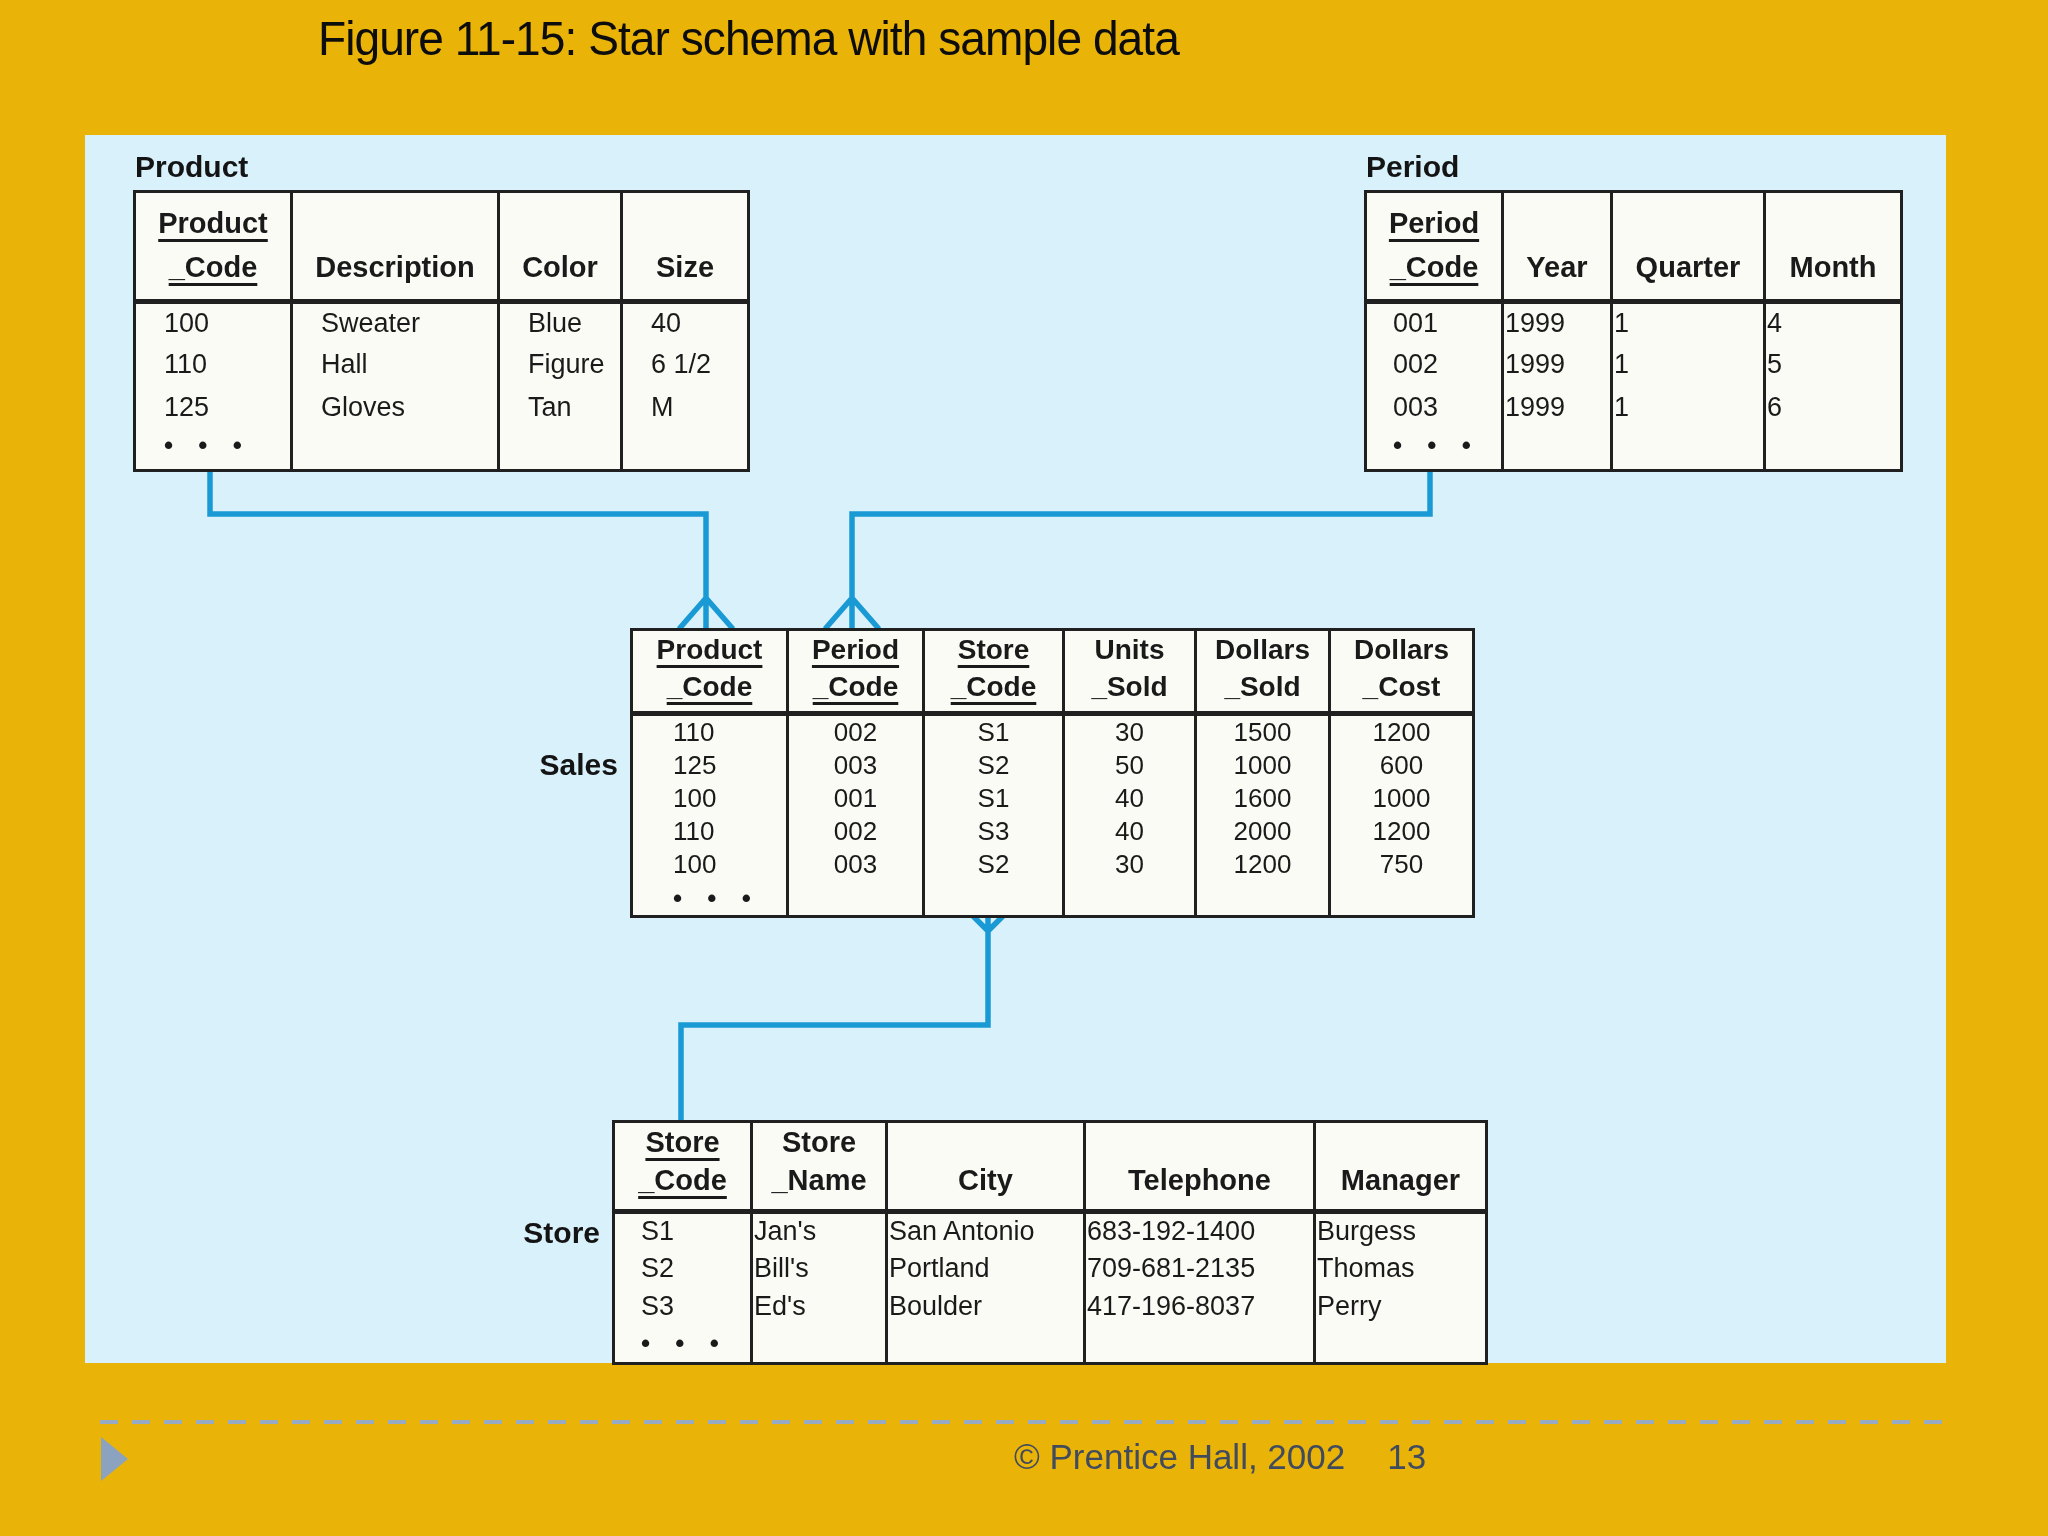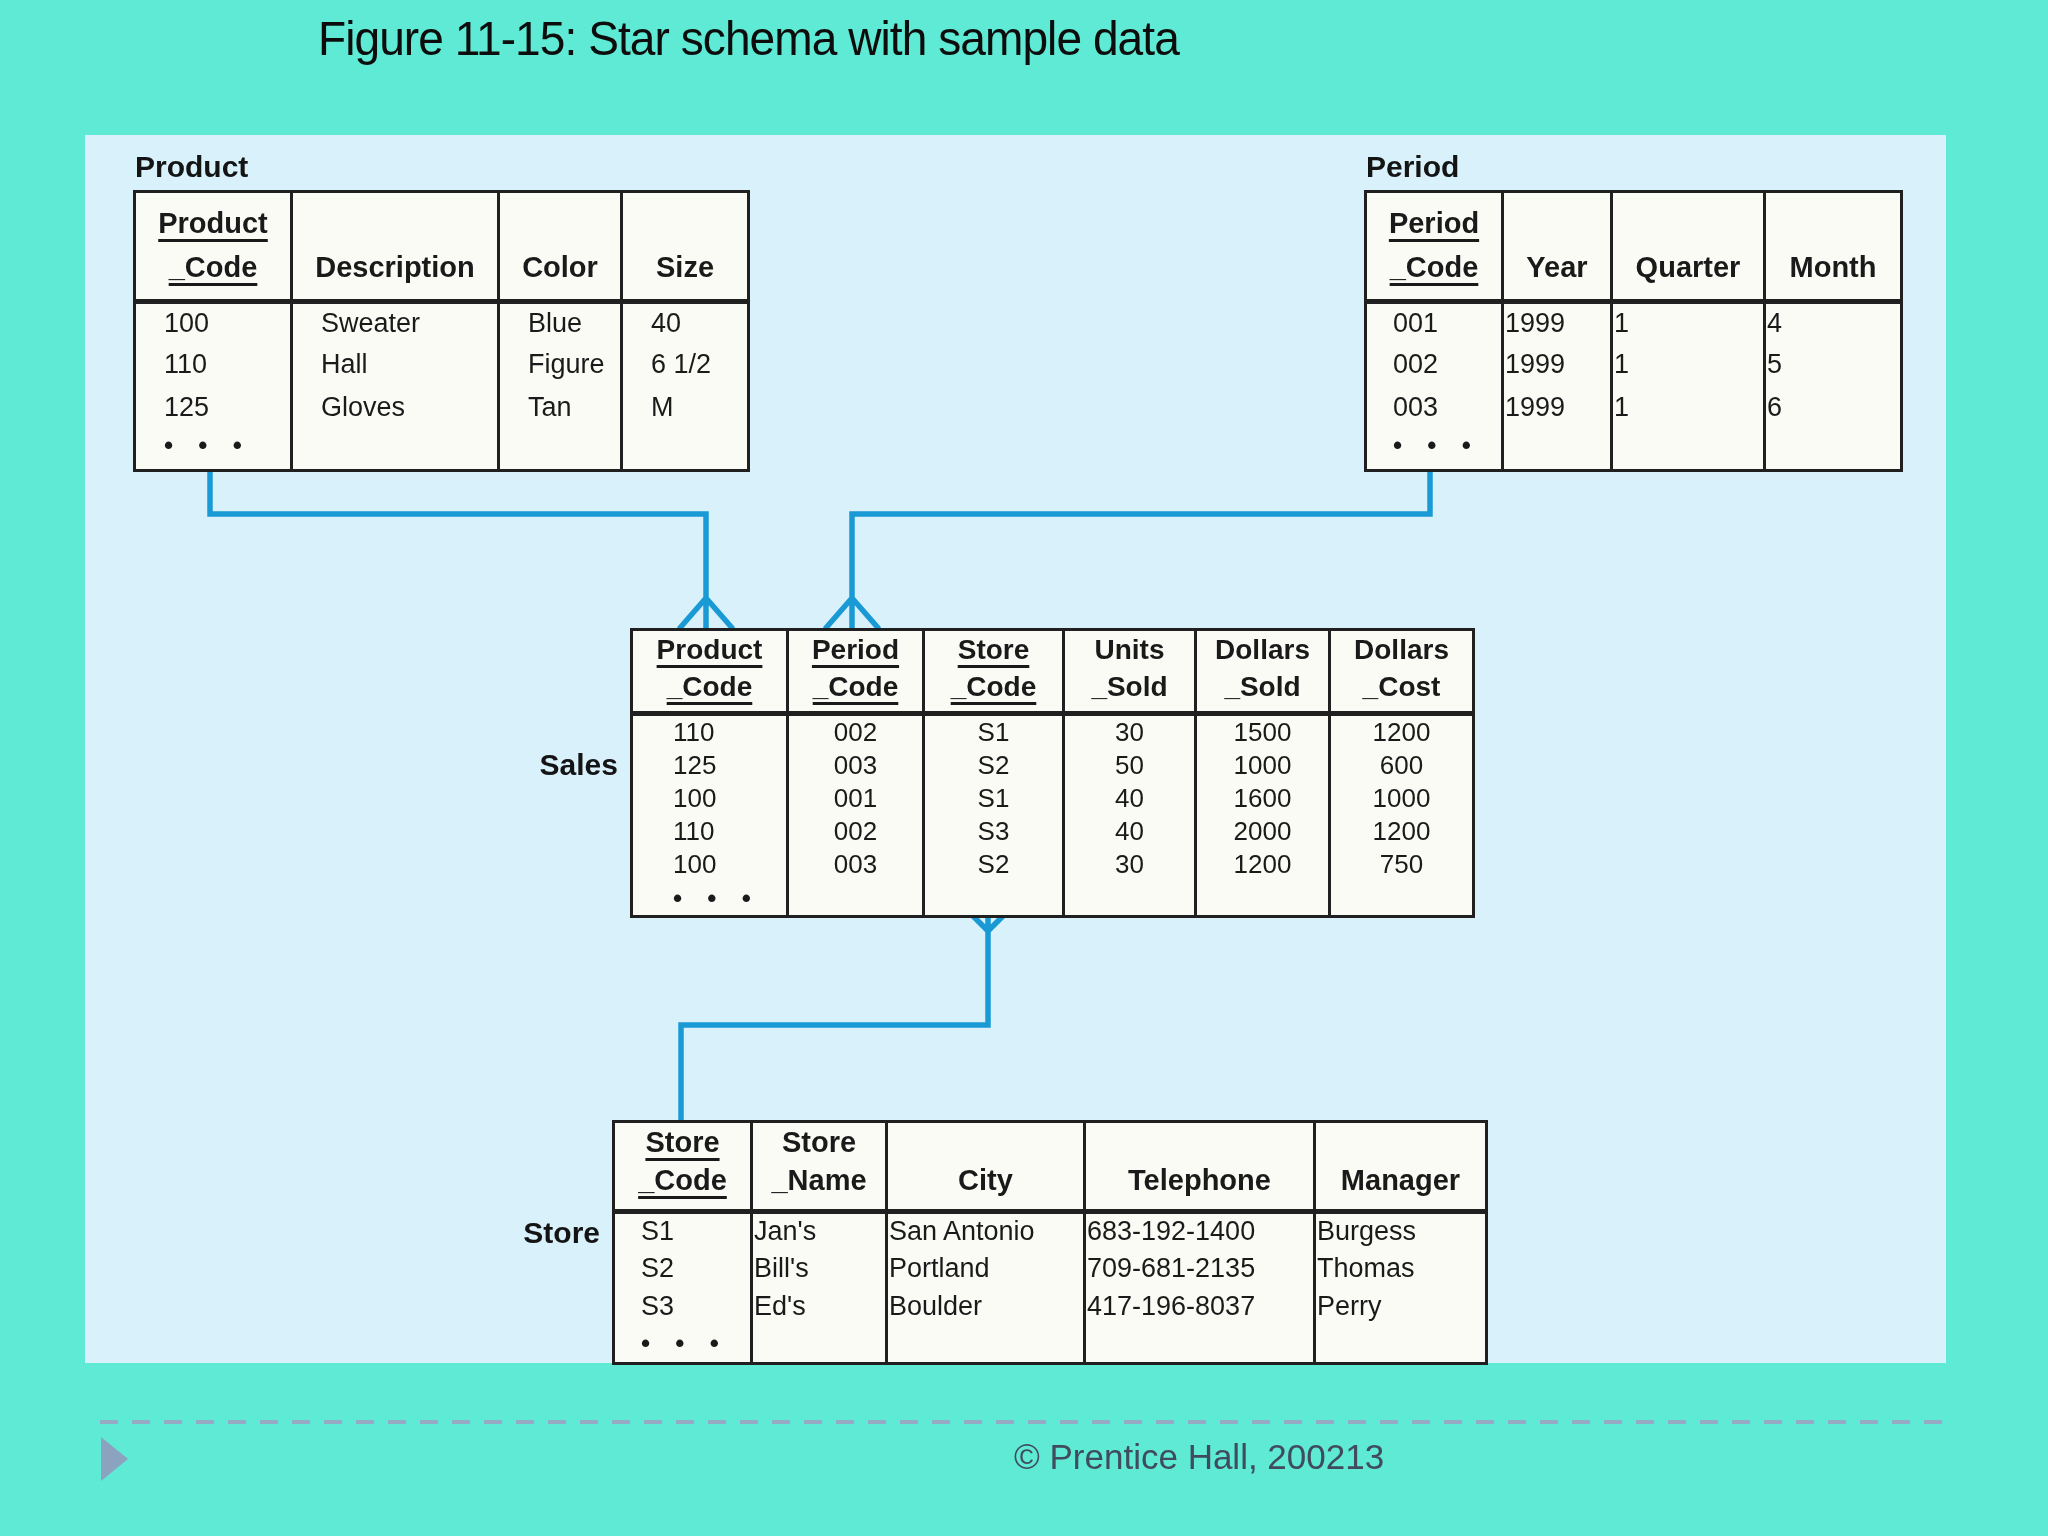--- a/index.html
+++ b/index.html
@@ -1,16 +1,16 @@
 <!DOCTYPE html>
 <html><head>
 <meta charset="utf-8">
 <style>
   html,body { margin:0; padding:0; }
-  .page { position:relative; width:2048px; height:1536px; background:#5eead4;
+  .page { position:relative; width:2048px; height:1536px; background:#eab308;
           font-family:"Liberation Sans", sans-serif; color:#1a1a1a; overflow:hidden; }
 
   .title { position:absolute; left:318px; top:10px; font-size:49px; letter-spacing:-1px;
            transform:scaleX(.94); transform-origin:left top; white-space:nowrap; color:#0d0d0d; z-index:4; }
 
   .panel { position:absolute; left:85px; top:135px; width:1861px; height:1228px; background:#d8f1fb; z-index:1; }
 
   .connectors { position:absolute; left:0; top:0; width:2048px; height:1536px; z-index:2; }
   .connectors path { stroke:#1a9ad5; stroke-width:5.5; fill:none; }
 
@@ -65,21 +65,21 @@
   .store tbody tr { height:38px; }
   .store td { }
   .store td:first-child { text-align:left; padding-left:26px; }
 
   .footer-line { position:absolute; left:100px; top:1420px; width:1845px; height:4px; z-index:4;
                  background:repeating-linear-gradient(90deg,#96abc3 0 18px, rgba(0,0,0,0) 18px 32px); }
   .nav-triangle { position:absolute; left:101px; top:1437px; width:0; height:0; z-index:4;
                   border-left:27px solid #8ba3bf; border-top:22px solid transparent;
                   border-bottom:22px solid transparent; }
   .footer { position:absolute; left:1014px; top:1437px; font-size:35px; color:#414b5e; z-index:4; }
-  .footer .pagenum { }
+  .footer .pagenum { margin-left:42px; }
 </style>
 </head>
 <body>
 
 <div class="page">
 
   <div class="title">Figure 11-15: Star schema with sample data</div>
 
   <div class="panel"></div>
 

